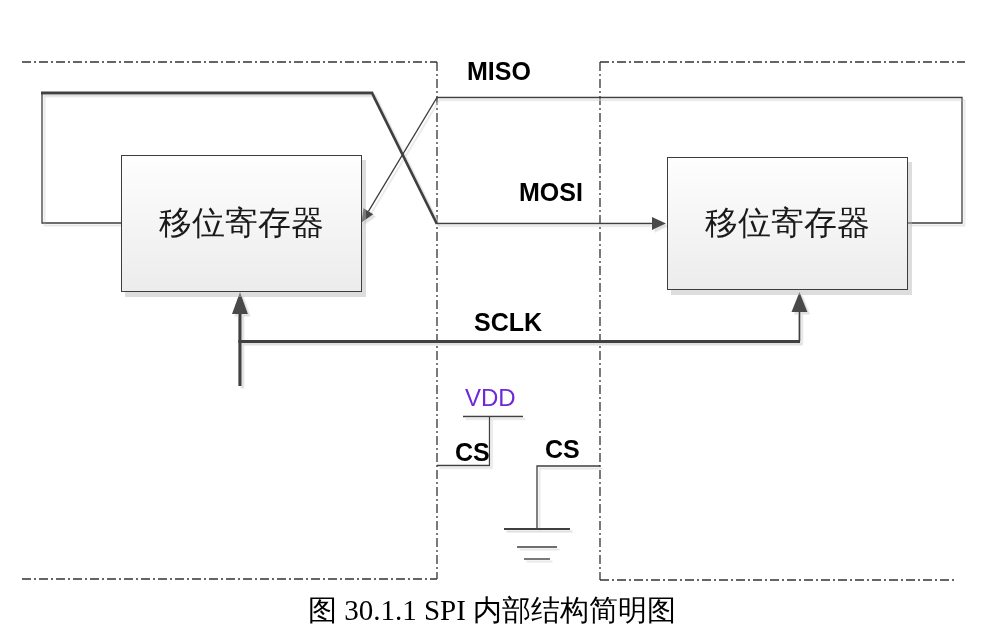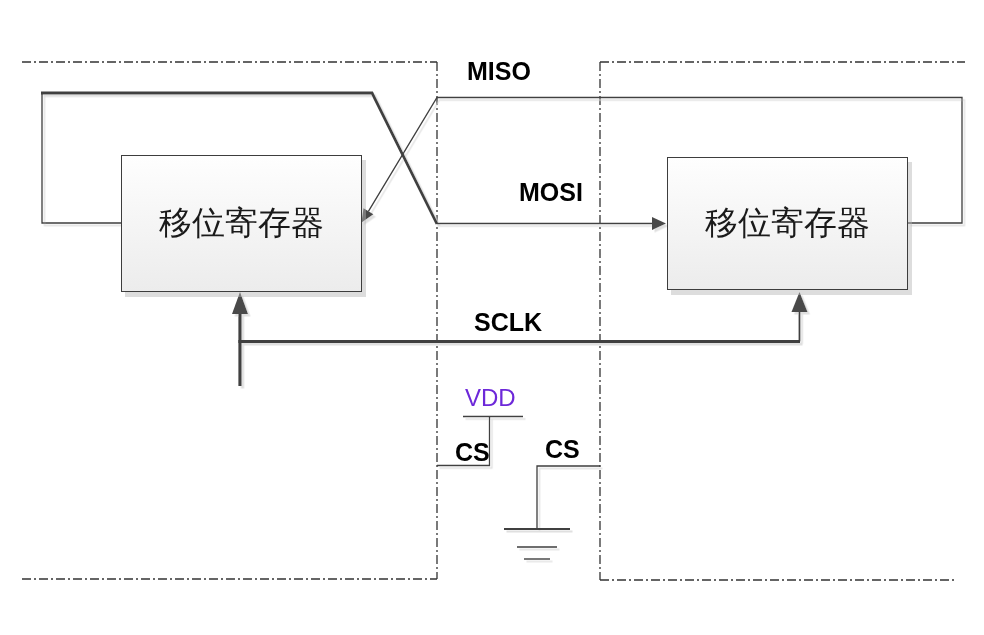--- a/index.html
+++ b/index.html
@@ -115,14 +115,15 @@
   <div class="node" style="left:121px;top:155px;width:241px;height:137px;font-size:33px;">移位寄存器</div>
   <div class="node" style="left:667px;top:157px;width:241px;height:133px;font-size:33px;">移位寄存器</div>
 
   <div class="sig" style="left:467px;top:59px;">MISO</div>
   <div class="sig" style="left:471px;top:180px;margin-left:48px;">MOSI</div>
   <div class="sig" style="left:474px;top:310px;">SCLK</div>
   <div class="sig light" style="left:465px;top:386px;">VDD</div>
   <div class="sig" style="left:455px;top:440px;">CS</div>
   <div class="sig" style="left:545px;top:437px;">CS</div>
 
+  <div id="caption">图 30.1.1 SPI 内部结构简明图</div>
 
 </div>
 
 </body></html>

